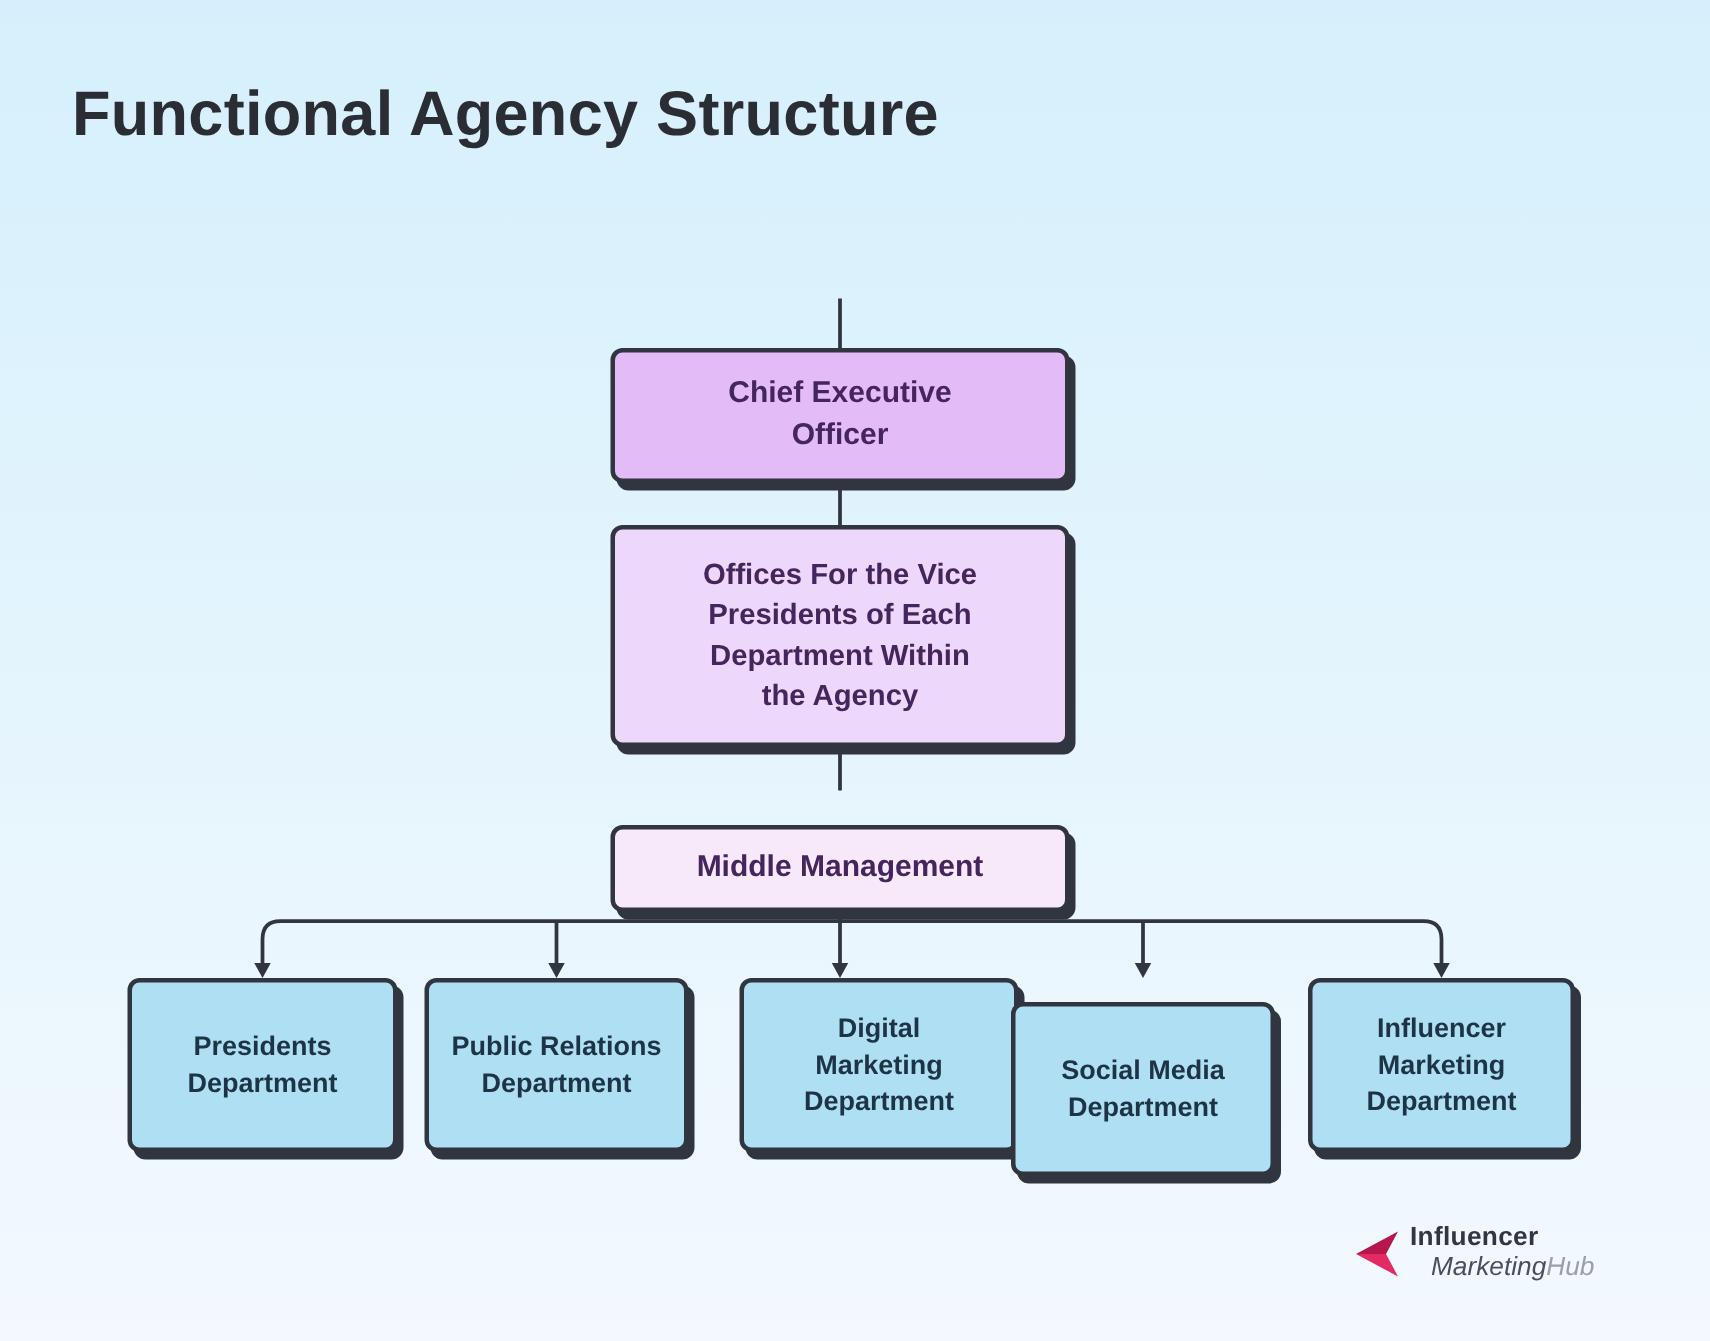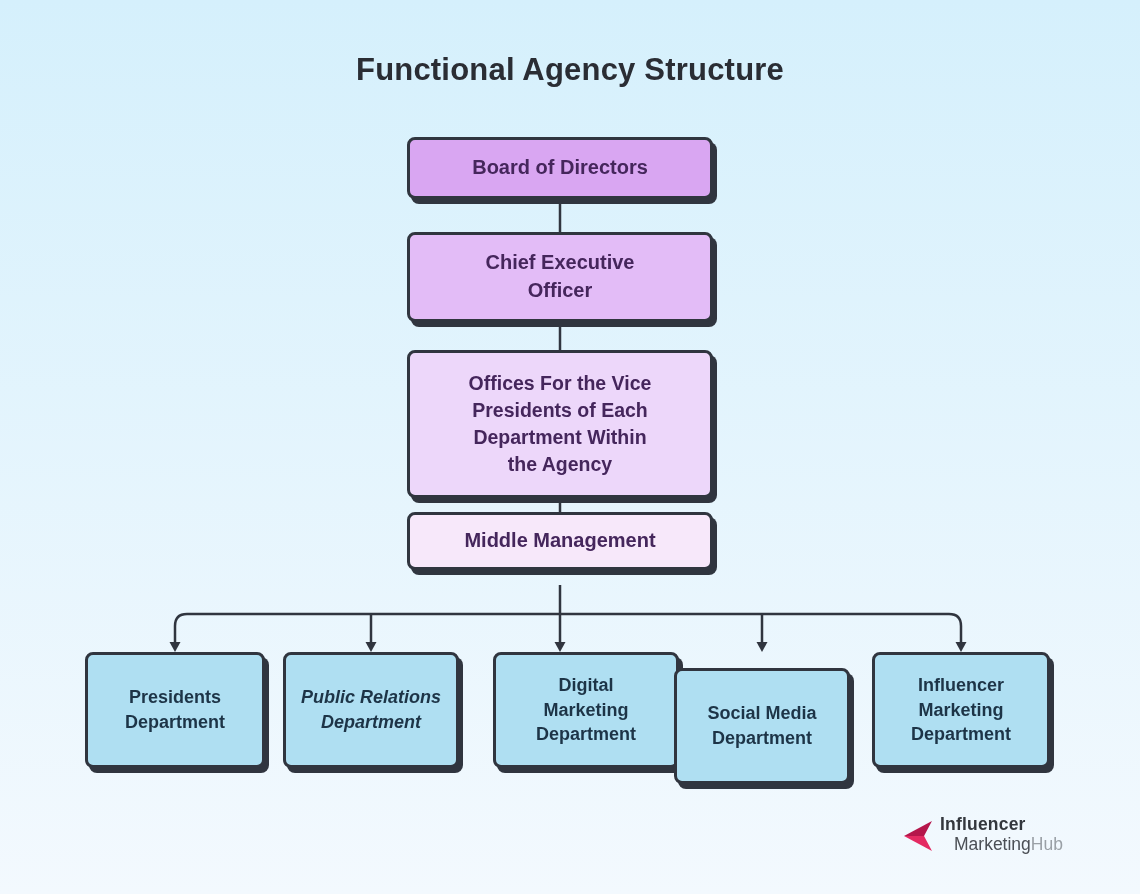--- a/index.html
+++ b/index.html
@@ -11,25 +11,25 @@
     width: 1140px;
     height: 894px;
     background: linear-gradient(180deg, var(--bg-top), var(--bg-bottom));
   }
 
   .page-title {
     position: absolute;
     top: 52px;
     left: 0;
     width: 100%;
-    text-align: center;
-    font-size: 31px;
+    font-size: 42px;
     font-weight: bold;
     letter-spacing: 0.2px;
     color: var(--title-color);
+    padding-left: 48px;
   }
 
   .connectors {
     position: absolute;
     top: 0; left: 0;
     width: 1140px; height: 894px;
     pointer-events: none;
   }
 
   .node {
@@ -43,21 +43,21 @@
     box-shadow: 4px 5px 0 var(--outline);
     white-space: pre-line;
     font-weight: bold;
     line-height: 1.38;
   }
 
   .level-node { left: 407px; width: 306px; color: var(--level-text); font-size: 20px; }
   .level-0 { top: 137px; height: 62px; }
   .level-1 { top: 232px; height: 90px; }
   .level-2 { top: 350px; height: 148px; font-size: 19.5px; }
-  .level-3 { top: 512px; height: 58px; }
+  .level-3 { top: 550px; height: 58px; }
 
   .dept-node { top: 652px; height: 116px; color: var(--dept-text); font-size: 18px; }
   .dept-0 { left: 85px;  width: 180px; }
   .dept-1 { left: 283px; width: 176px; }
   .dept-2 { left: 493px; width: 186px; }
   .dept-3 { left: 674px; width: 176px; margin-top: 16px; }
   .dept-4 { left: 872px; width: 178px; }
 
   .logo {
     position: absolute;
@@ -71,20 +71,21 @@
   .logo-line1 {
     font-size: 17.5px;
     font-weight: bold;
     color: var(--logo-dark);
     letter-spacing: 0.2px;
   }
   .logo-line2 {
     font-size: 17.5px;
     margin-left: 14px;
     margin-top: -1px;
+    font-style: italic;
   }
   .logo-line2 .mid   { color: var(--logo-mid); }
   .logo-line2 .light { color: var(--logo-light); }
 
   .connector-stroke { fill: none; stroke: var(--connector); stroke-width: 2.5px; }
   .arrow-head { fill: var(--connector); stroke: none; }
 </style>
 </head>
 <body>
 
@@ -105,32 +106,31 @@
     <path class="connector-stroke" d="M371,614 V644"></path>
     <path class="connector-stroke" d="M762,614 V644"></path>
 
     <polygon class="arrow-head" points="169.5,642 180.5,642 175,652"></polygon>
     <polygon class="arrow-head" points="365.5,642 376.5,642 371,652"></polygon>
     <polygon class="arrow-head" points="554.5,642 565.5,642 560,652"></polygon>
     <polygon class="arrow-head" points="756.5,642 767.5,642 762,652"></polygon>
     <polygon class="arrow-head" points="955.5,642 966.5,642 961,652"></polygon>
   </svg>
 
-  <div class="node level-node level-0" style="background-color: rgb(217, 166, 242);">Board of Directors</div>
   <div class="node level-node level-1" style="background-color: rgb(227, 188, 247);">Chief Executive
 Officer</div>
   <div class="node level-node level-2" style="background-color: rgb(237, 215, 250);">Offices For the Vice
 Presidents of Each
 Department Within
 the Agency</div>
   <div class="node level-node level-3" style="background-color: rgb(247, 232, 250);">Middle Management</div>
 
   <div class="node dept-node dept-0" style="background-color: rgb(175, 223, 242);">Presidents
 Department</div>
-  <div class="node dept-node dept-1" style="background-color: rgb(175, 223, 242); font-style: italic;">Public Relations
+  <div class="node dept-node dept-1" style="background-color: rgb(175, 223, 242);">Public Relations
 Department</div>
   <div class="node dept-node dept-2" style="background-color: rgb(175, 223, 242);">Digital
 Marketing
 Department</div>
   <div class="node dept-node dept-3" style="background-color: rgb(175, 223, 242);">Social Media
 Department</div>
   <div class="node dept-node dept-4" style="background-color: rgb(175, 223, 242);">Influencer
 Marketing
 Department</div>
 

